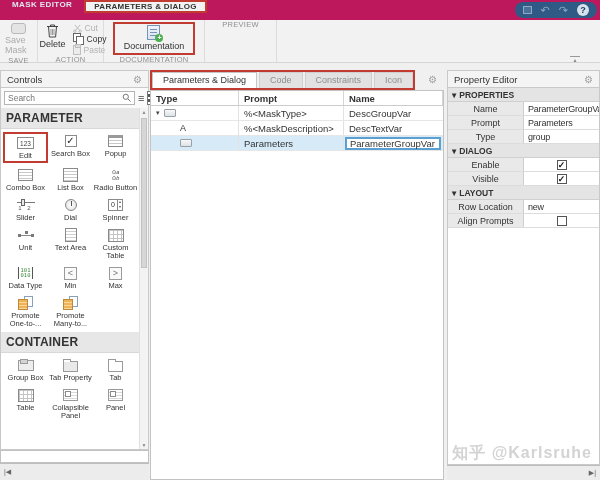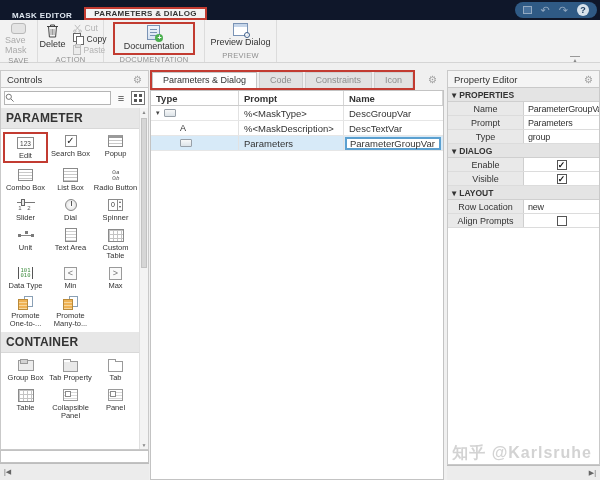--- a/index.html
+++ b/index.html
@@ -1,20 +1,20 @@
 <!DOCTYPE html>
 <html><head>
 <meta charset="utf-8">
 <style>
   * { margin:0; padding:0; box-sizing:border-box; }
   html,body { width:600px; height:480px; overflow:hidden; }
   body { font-family:"Liberation Sans", sans-serif; background:#f0f0f0; position:relative; font-size:10px; color:#333; }
 
   
-  .titlebar { position:absolute; left:0; top:0; width:600px; height:20px; background:#0f172a; display:flex; align-items:flex-end; }
+  .titlebar { position:absolute; left:0; top:0; width:600px; height:20px; background:#be185d; display:flex; align-items:flex-start; }
   .menu-tab { color:#dfe7f0; font-size:8px; font-weight:bold; letter-spacing:.4px; display:flex; align-items:center; padding:0 12px; }
   .active-tab { background:#f2f2f2; color:#333; font-size:8px; font-weight:bold; letter-spacing:.3px; display:flex; align-items:center; padding:0 8px; border:2px solid #c23b31; }
   .qat { margin-left:auto; margin-right:3px; align-self:center; background:#2f5a85; border-radius:9px; height:16px; display:flex; align-items:center; gap:9px; padding:0 8px; }
   .qat .g-ico { color:#93a9c1; font-size:11px; line-height:11px; }
   .qat-save { width:9px; height:8px; border:1px solid #93a9c1; background:#48719c; }
   .help-circle { width:12px; height:12px; border-radius:50%; background:#d7e2ec; color:#17395d; font-weight:bold; font-size:9px; line-height:12px; text-align:center; }
 
   
   .ribbon { position:absolute; left:0; top:20px; width:600px; height:43px; background:#f2f2f2; border-bottom:1px solid #d5d5d5; display:flex; }
   .rgroup { position:relative; border-right:1px solid #dcdcdc; display:flex; flex-direction:column; }
@@ -213,40 +213,33 @@
               <span class="plus">+</span>
             </span>
           <span>Documentation</span>
         </div>
       </div>
     </div>
     <div class="glabel">DOCUMENTATION</div>
   </div>
 
   <div class="rgroup g-preview">
-    <div class="btnrow">
-      <div class="bigbtn">
-        <span class="ri-preview">
-            <span class="mag"></span>
-          </span>
-        <span>Preview Dialog</span>
-      </div>
-    </div>
     <div class="glabel">PREVIEW</div>
   </div>
   <div class="rgroup" style="flex:1; border-right:none;"></div>
 </div>
 <div class="ribbon-collapse">▲</div>
 
 <div class="phead lp-head">
   <span>Controls</span>
   <span class="gear">⚙</span>
 </div>
 <div class="searchrow">
   <div class="searchbox">
+    <input placeholder="Search" style="">
     <svg width="10" height="10" viewBox="0 0 10 10" style="margin-right:2px;">
         <circle cx="3.8" cy="3.8" r="2.6" fill="none" stroke="#777"></circle>
         <path d="M6 6l2.6 2.6" stroke="#777"></path>
       </svg>
   </div>
   <div class="viewbtn">≡</div>
   <div class="viewbtn active">
       <span class="grid-glyph"></span>
     </div>
 </div>

